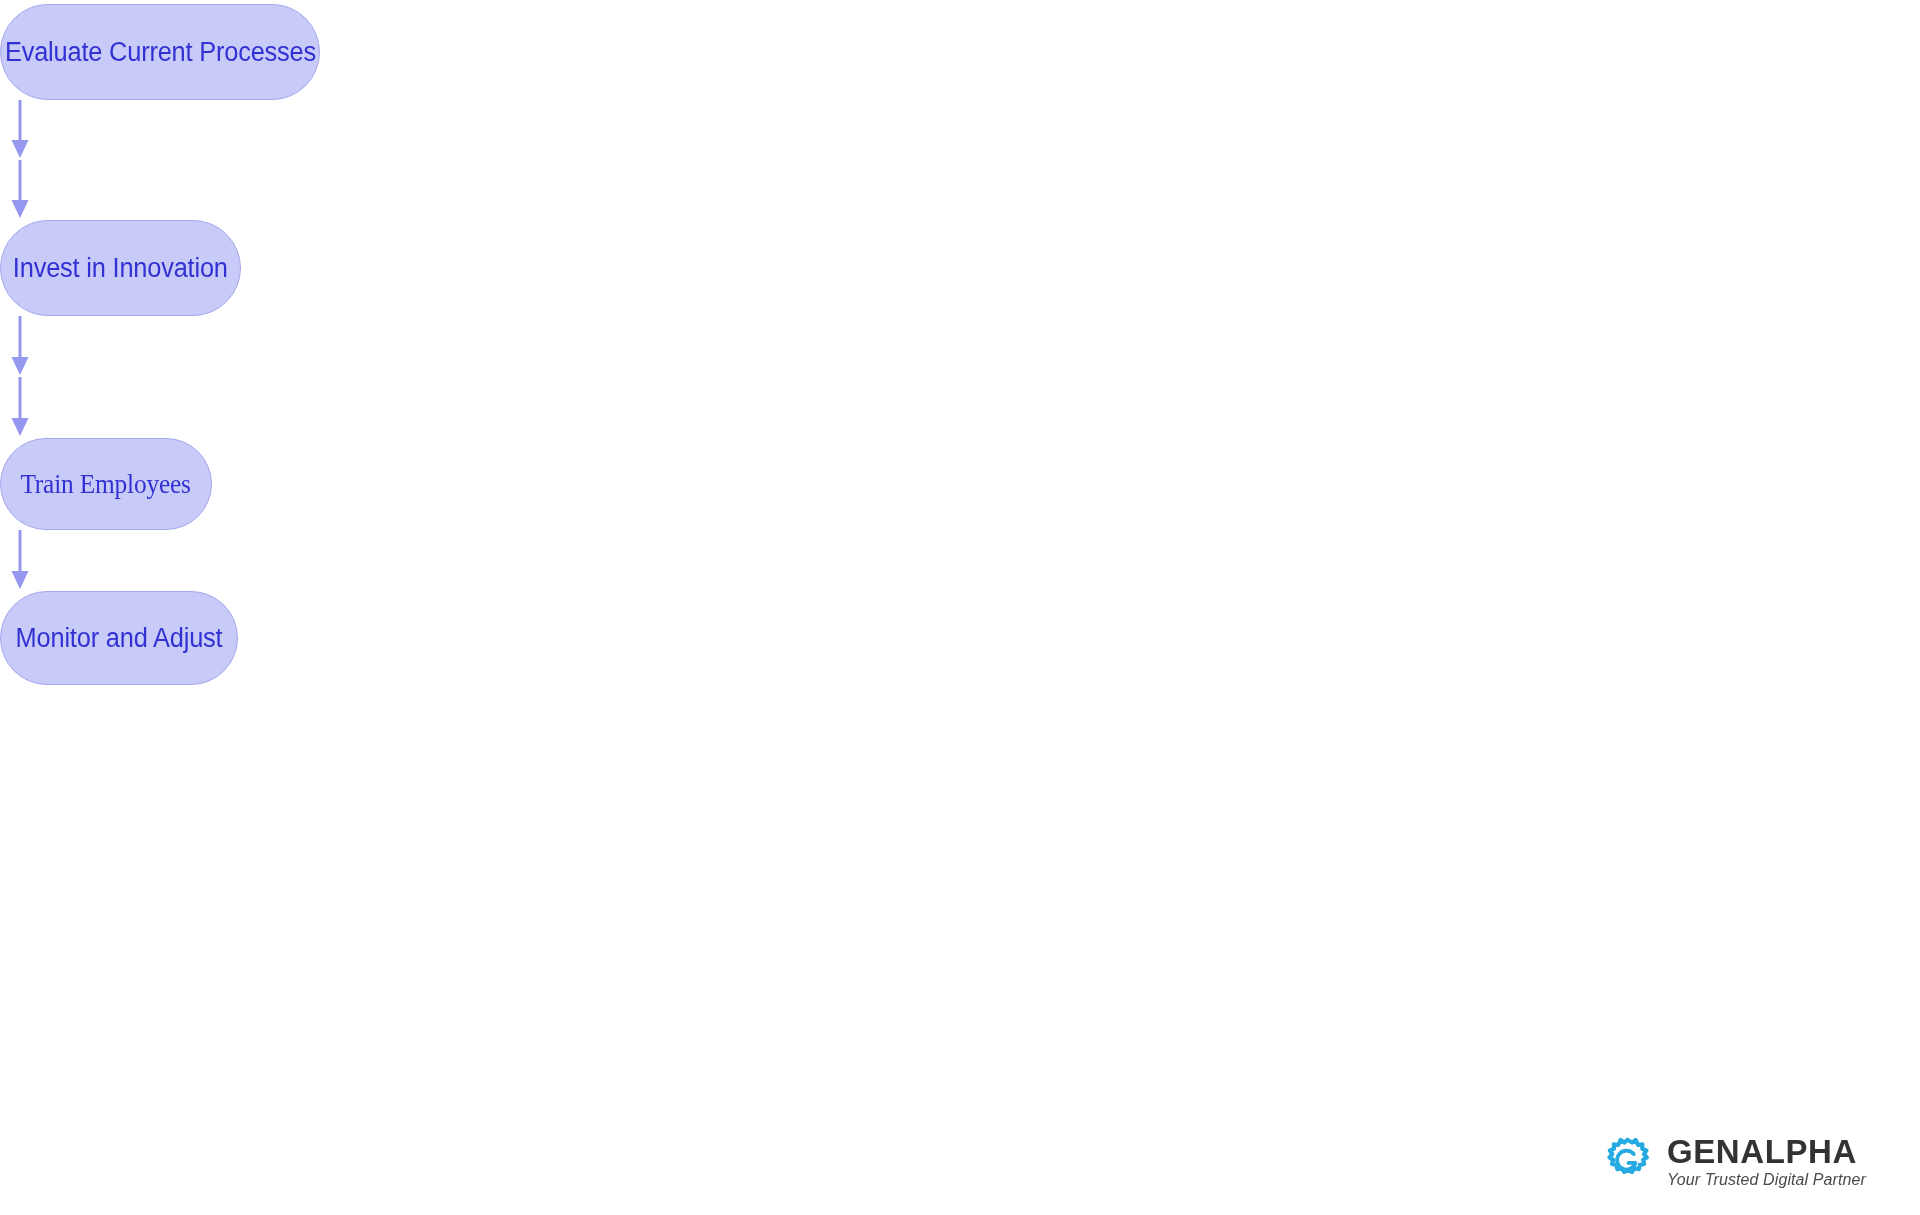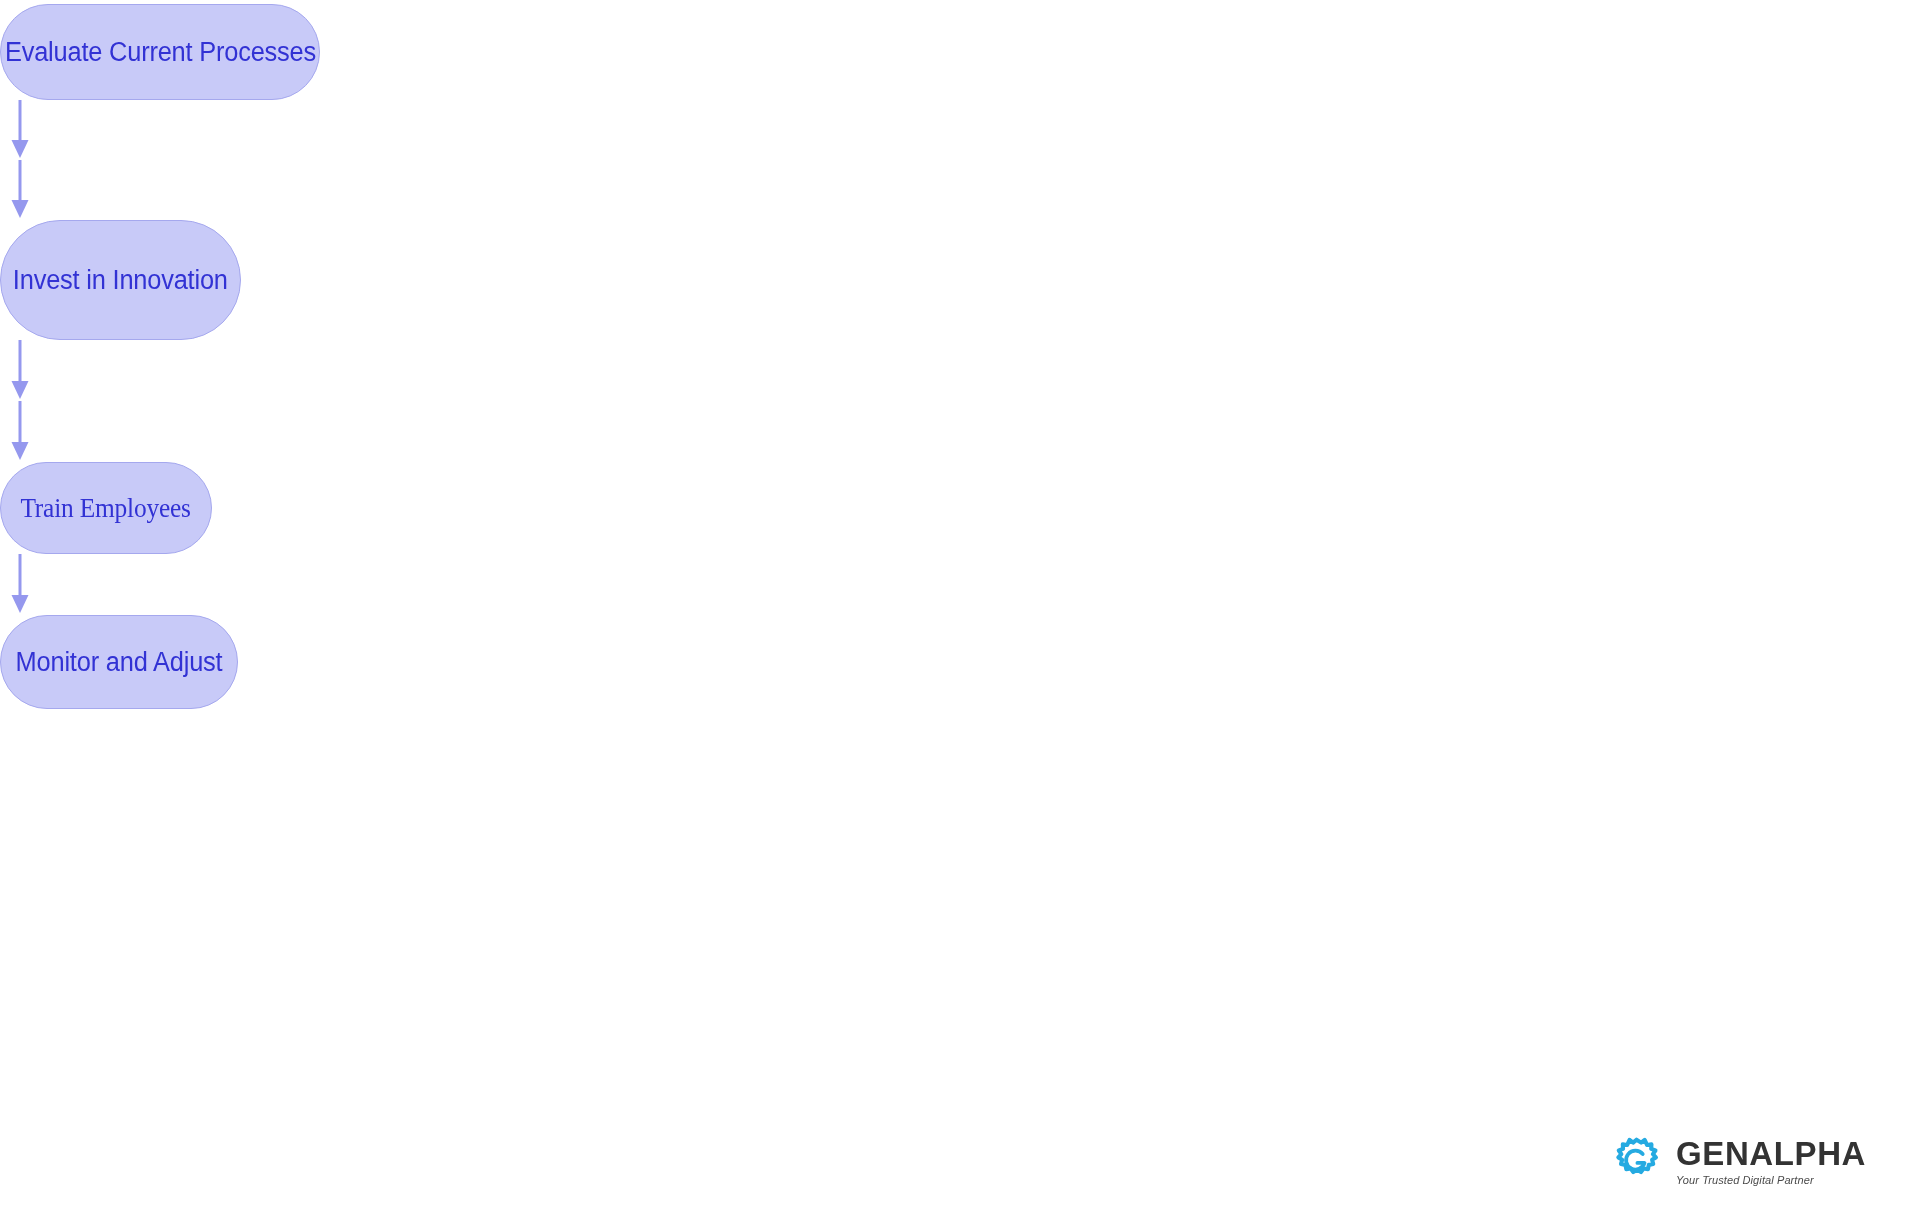--- a/index.html
+++ b/index.html
@@ -54,21 +54,21 @@
     font-weight: 400;
     line-height: 1;
     color: #3232d4;
     transform: scaleX(0.94);
     transform-origin: center;
   }
 
   
   .n0 { width: 320px; height: 96px; }
   .n1 { width: 253px; height: 96px; }
-  .n2 { width: 241px; height: 120px; }
+  .n2 { width: 241px; height: 96px; }
   .n3 { width: 184px; height: 94px; }
   .n4 { width: 212px; height: 92px; font-family: Liberation Serif, serif; }
   .n5 { width: 238px; height: 94px; }
 
   
   .connector {
     position: relative;
     width: 40px;
     display: flex;
     justify-content: center;
@@ -99,21 +99,21 @@
   #brand-logo .brand-name {
     font-family: "Liberation Sans", sans-serif;
     font-size: 33px;
     font-weight: bold;
     color: #333333;
     letter-spacing: 0.6px;
     line-height: 1.02;
   }
   #brand-logo .brand-tagline {
     font-family: "Liberation Sans", sans-serif;
-    font-size: 11px;
+    font-size: 16px;
     font-style: italic;
     color: #4a4a4a;
     letter-spacing: 0.1px;
     margin-top: 4px;
     line-height: 1;
   }
 </style>
 </head>
 <body>
 

